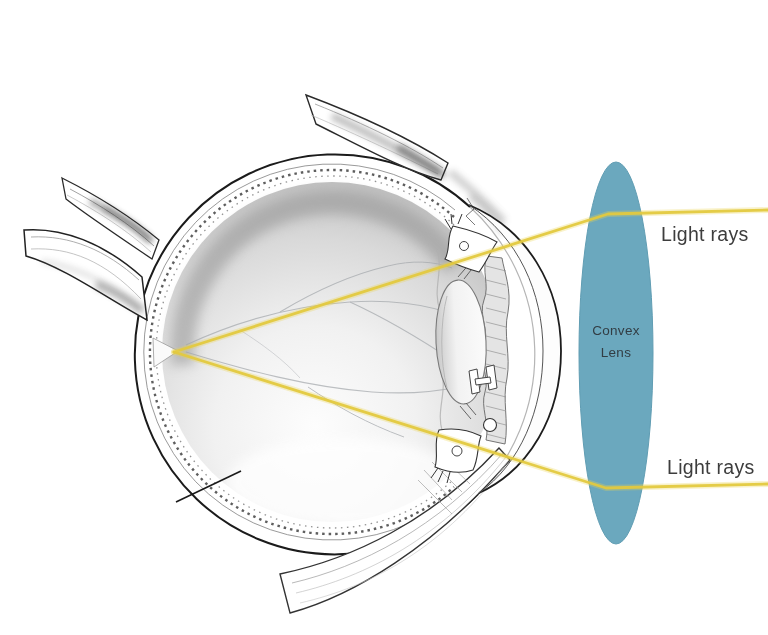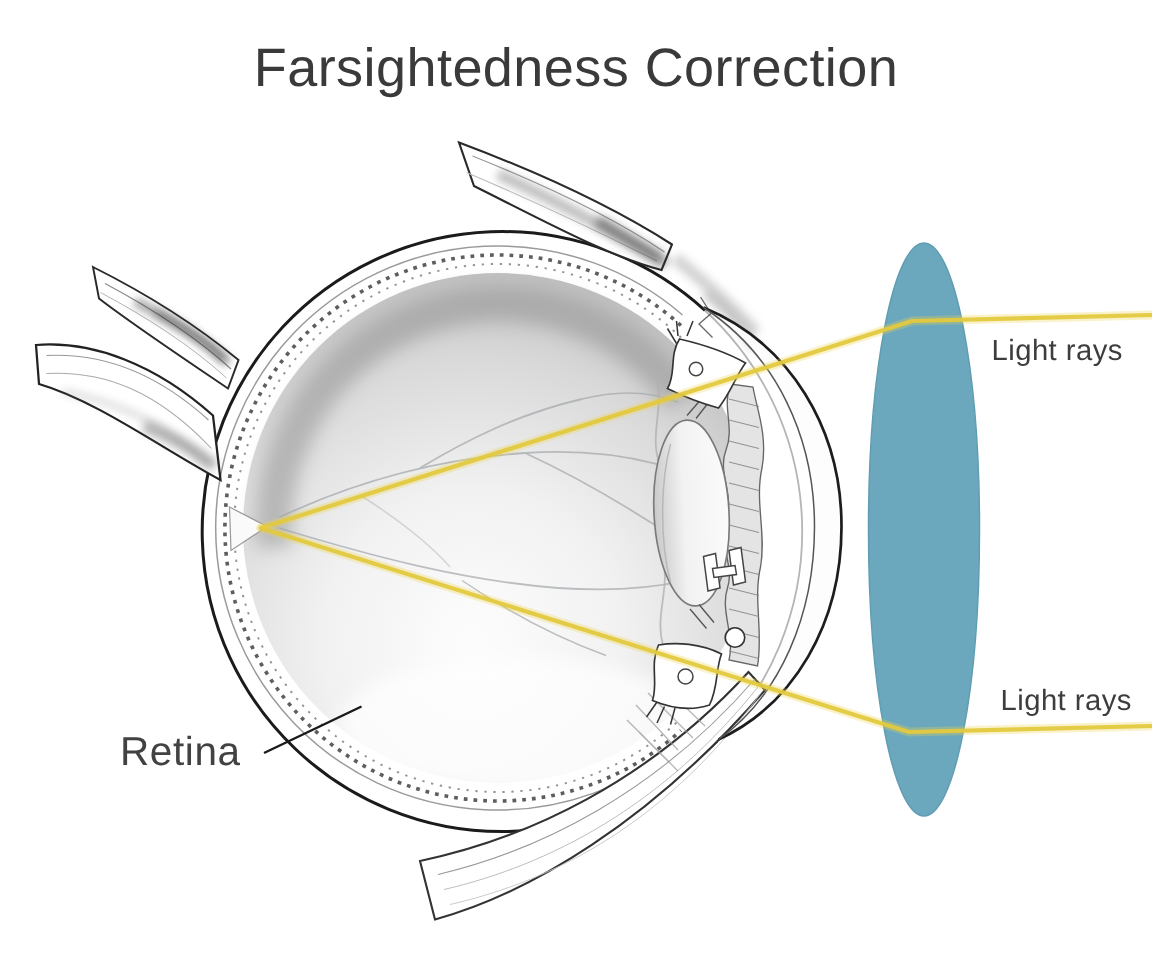--- a/index.html
+++ b/index.html
@@ -189,18 +189,20 @@
     <ellipse cx="616" cy="353" rx="37" ry="191" fill="#6ba8be" stroke="#609db3" stroke-width="1"></ellipse>
 
     <g fill="none" stroke-linejoin="round" stroke-linecap="round">
       <polyline points="768,210 608,214 174,352" stroke="#ead54f" stroke-width="6" opacity="0.3"></polyline>
       <polyline points="768,210 608,214 174,352" stroke="#e3c93f" stroke-width="2.8" opacity="0.95"></polyline>
       <polyline points="768,484 606,488 174,352" stroke="#ead54f" stroke-width="6" opacity="0.3"></polyline>
       <polyline points="768,484 606,488 174,352" stroke="#e3c93f" stroke-width="2.8" opacity="0.95"></polyline>
     </g>
   </svg>
 
-  <div class="lbl title">Farsightedness Correction</div>
   <div class="lbl light-rays-top">Light rays</div>
   <div class="lbl light-rays-bottom">Light rays</div>
-  <div class="lbl retina">Retina</div>
+  <div class="lbl convex-lens">
+    <div>Convex</div>
+    <div>Lens</div>
+  </div>
 
 </div>
 
 </body></html>

